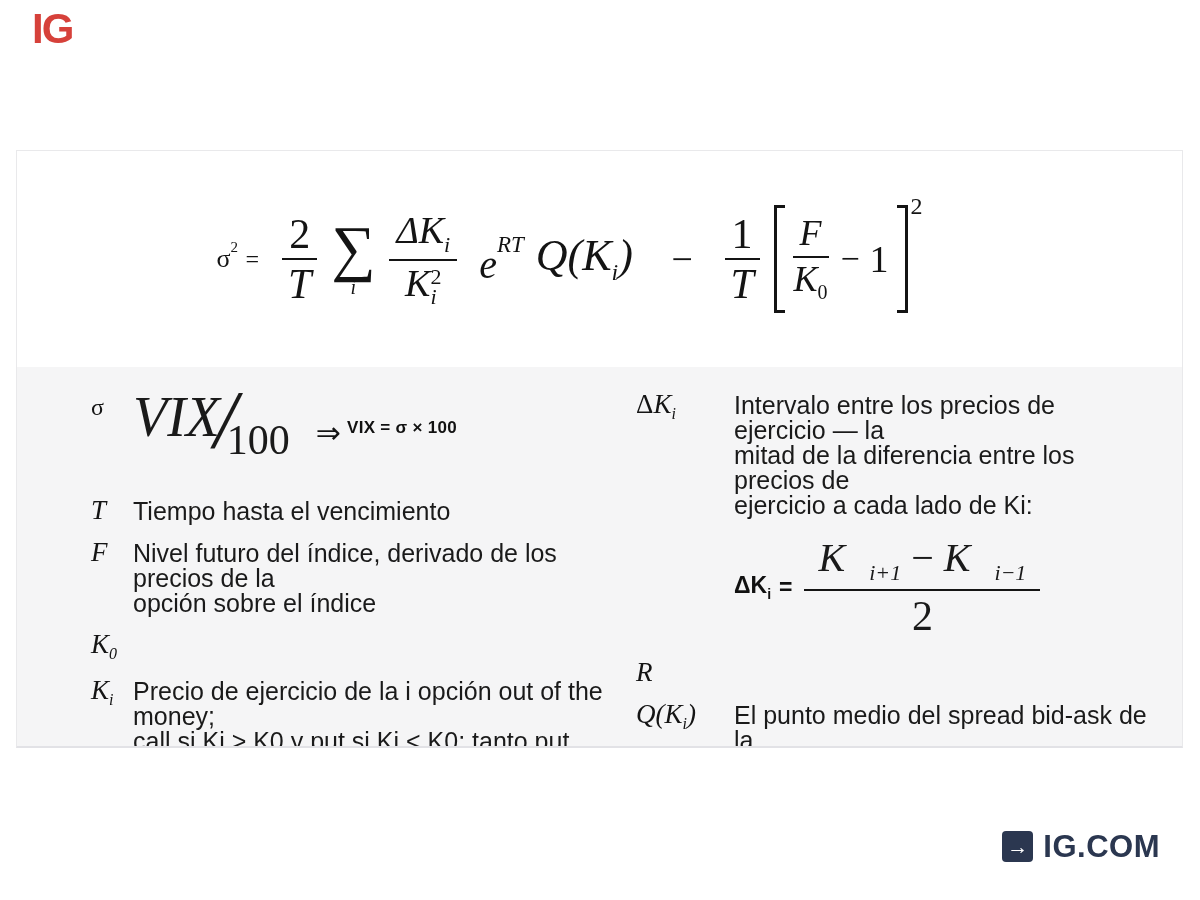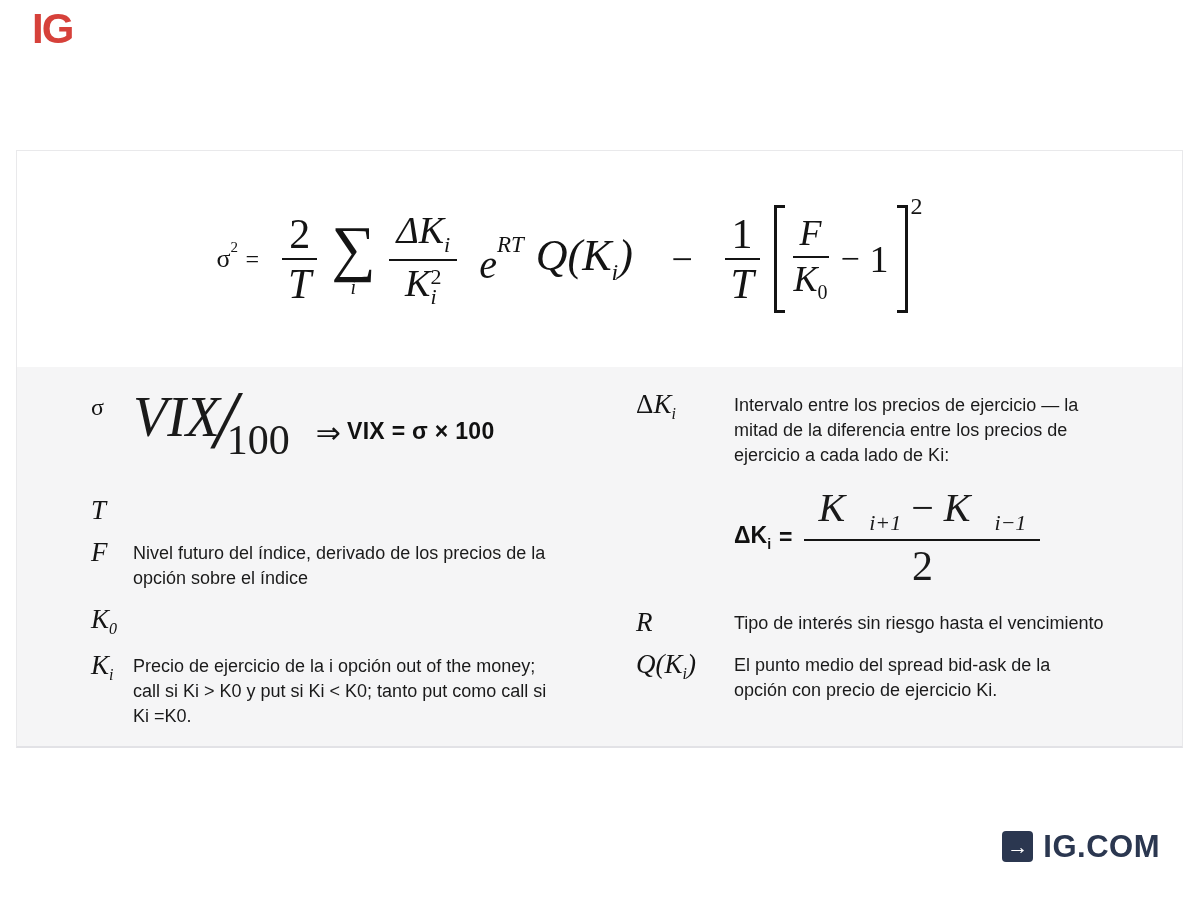--- a/index.html
+++ b/index.html
@@ -66,33 +66,33 @@
 
   
   .col-left  { width:545px; flex-shrink:0; }
   .col-right { flex:1; }
   .def-row { display:flex; align-items:flex-start; margin-bottom:17px; }
   .def-sym { width:42px; flex-shrink:0; font-family:"Liberation Serif",serif; font-style:italic;
              font-size:27px; line-height:1; margin-top:-2px; color:#141414; }
   .def-sym sub { font-size:16px; font-style:italic; }
   .def-sym .pre { font-style:normal; }
   .def-sym2 { width:98px; }
-  .def-text { white-space:pre-line; font-size:18px; line-height:25px; color:#1a1a1a; }
+  .def-text { white-space:pre-line; font-size:25px; line-height:25px; color:#1a1a1a; }
 
   
   .sigma-row { display:flex; align-items:flex-start; margin-bottom:22px; height:84px; }
   .sigma-sym { width:42px; flex-shrink:0; font-family:"Liberation Serif",serif;
                font-size:24px; line-height:1; margin-top:2px; color:#141414; }
   .vixfrac { display:flex; align-items:flex-start; }
   .vix { font-size:56px; line-height:1; transform:translateY(-4px); }
   .bigslash { font-size:82px; line-height:0.8; font-weight:normal; margin:0 -10px 0 -6px;
               transform:translateY(-6px); }
   .hundred { font-size:42px; line-height:1; transform:translateY(26px); }
   .implies { font-size:30px; margin-left:26px; transform:translateY(22px); color:#141414; }
-  .vix-result { font-weight:bold; font-size:23px; letter-spacing:0.3px; margin-left:6px;
+  .vix-result { font-weight:bold; font-size:17px; letter-spacing:0.3px; margin-left:6px;
                 transform:translateY(25px); color:#111; }
 
   
   .delta-formula { display:flex; align-items:center; margin:6px 0 22px 98px; height:104px; }
   .dlhs { font-weight:bold; font-size:23px; color:#111; }
   .dlhs sub { font-size:14px; font-weight:bold; }
   .eq2 { font-weight:bold; font-size:23px; margin:0 12px 0 8px; color:#111; }
   .dfrac .num, .dfrac .den { font-family:"Liberation Serif",serif; }
   .dfrac .num { font-size:40px; font-style:italic; line-height:1.1; padding:0 14px 4px; }
   .dfrac .num sub { font-size:22px;margin-left:24px; }
@@ -186,20 +186,21 @@
           <span class="vix">VIX</span>
           <span class="bigslash">/</span>
           <span class="hundred ser">100</span>
         </span>
         <span class="implies">⇒</span>
         <span class="vix-result">VIX = σ × 100</span>
       </div>
 
       <div class="def-row">
         <span class="def-sym"><span>T</span></span>
+        <span class="def-text">Tiempo hasta el vencimiento</span>
       </div>
 
       <div class="def-row">
         <span class="def-sym"><span>F</span></span>
         <span class="def-text">Nivel futuro del índice, derivado de los precios de la
 opción sobre el índice</span>
       </div>
 
       <div class="def-row">
         <span class="def-sym"><span>K</span><sub>0</sub></span>
@@ -227,21 +228,20 @@
         <span class="dlhs"><span>ΔK</span><sub>i</sub></span>
         <span class="eq2">=</span>
         <span class="frac dfrac">
           <span class="num"><span>K</span><sub>i+1</sub><span class="dminus">−</span><span>K</span><sub>i−1</sub></span>
           <span class="den">2</span>
         </span>
       </div>
 
       <div class="def-row">
         <span class="def-sym def-sym2"><span>R</span></span>
-        <span class="def-text">Tipo de interés sin riesgo hasta el vencimiento</span>
       </div>
 
       <div class="def-row">
         <span class="def-sym def-sym2"><span>Q(K</span><sub>i</sub><span>)</span></span>
         <span class="def-text">El punto medio del spread bid-ask de la
 opción con precio de ejercicio Ki.</span>
       </div>
 
     </div>
   </div>

